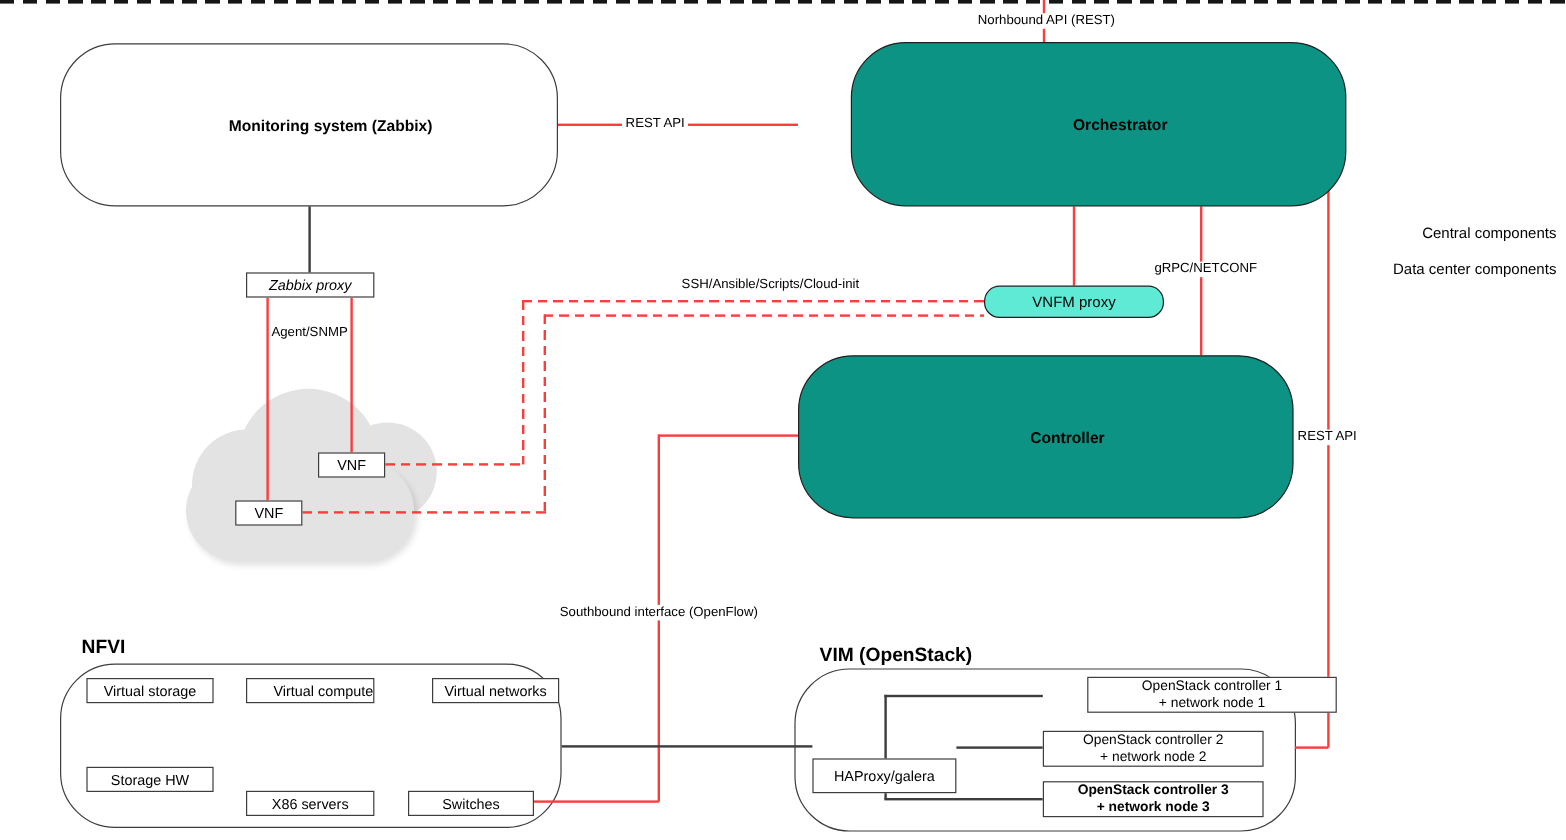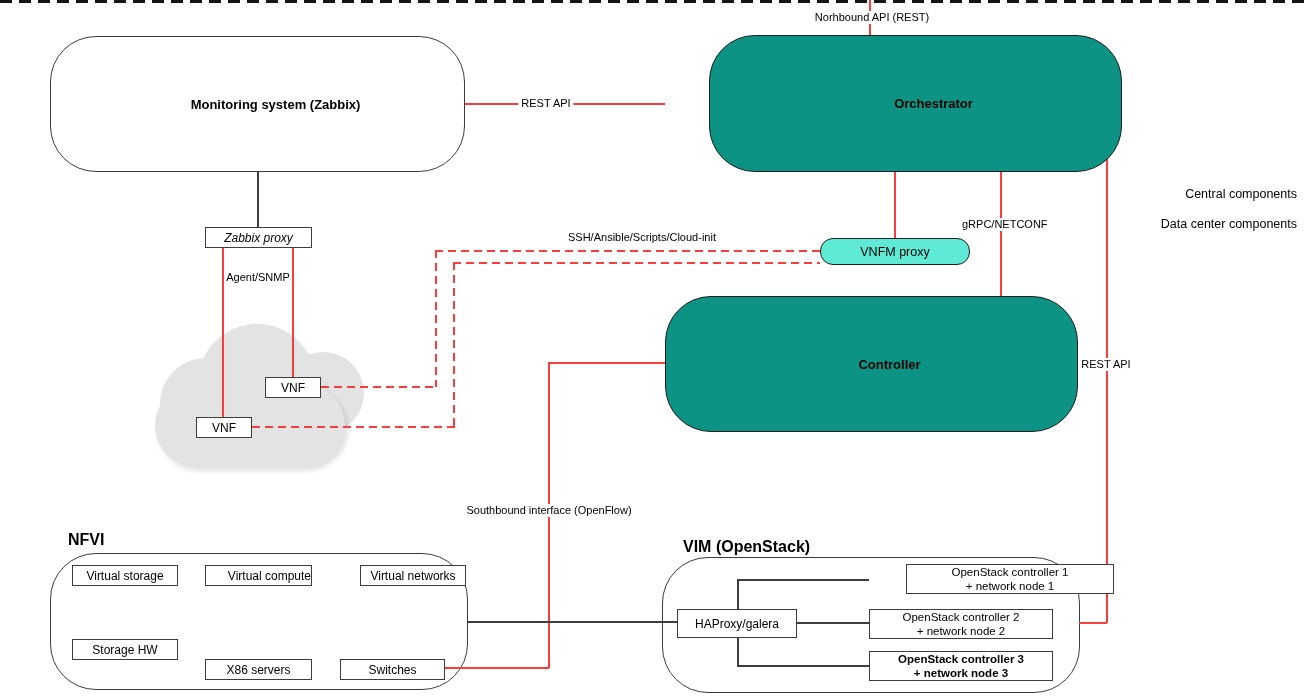--- a/index.html
+++ b/index.html
@@ -163,21 +163,21 @@
   <div class="smallbox" style="left:205px;top:659px;width:107px;height:21px;">
     <span>X86 servers</span>
   </div>
   <div class="smallbox" style="left:340px;top:659px;width:105px;height:21px;">
     <span>Switches</span>
   </div>
 
   <div class="seclbl" style="left:683px;top:538px;">VIM (OpenStack)</div>
   <div class="container-round" style="left:662px;top:557px;width:418px;height:136px;"></div>
 
-  <div class="smallbox" style="left:677px;top:609px;width:120px;height:29px;">
+  <div class="smallbox" style="left:677px;top:632px;width:120px;height:29px;">
     <span>HAProxy/galera</span>
   </div>
 
   <div class="ctrlbox" style="left:869px;top:564px;width:208px;height:30px;margin-left:37px;">
     <span>OpenStack controller 1</span>
     <span>+ network node 1</span>
   </div>
   <div class="ctrlbox" style="left:869px;top:609px;width:184px;height:30px;">
     <span>OpenStack controller 2</span>
     <span>+ network node 2</span>

